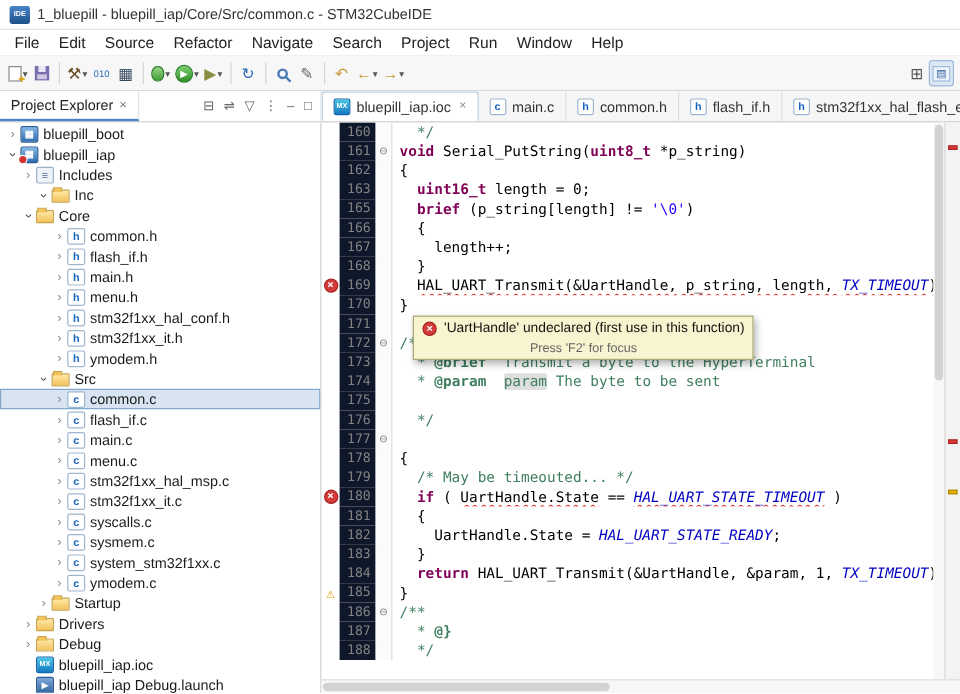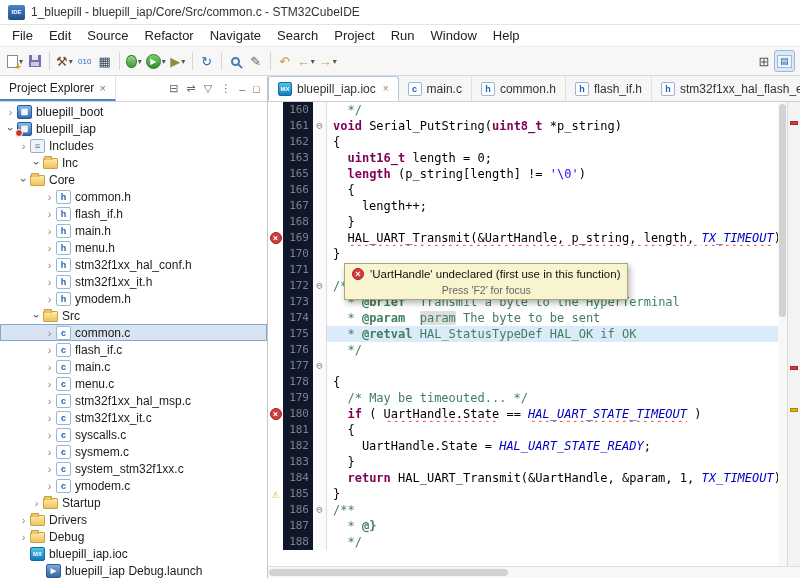--- a/index.html
+++ b/index.html
@@ -333,21 +333,21 @@
           <div class="trow" style="padding-left: 17px;">
             <span class="twist">›</span>
             <span class="fi fi-folder"></span>
             <span class="tlabel">Debug</span>
           </div>
           <div class="trow" style="padding-left: 17px;">
             <span class="twist"></span>
             <span class="fi fi-mx">MX</span>
             <span class="tlabel">bluepill_iap.ioc</span>
           </div>
-          <div class="trow" style="padding-left: 17px; margin-left: 16px;">
+          <div class="trow" style="padding-left: 17px;">
             <span class="twist"></span>
             <span class="fi fi-launch">▶</span>
             <span class="tlabel">bluepill_iap Debug.launch</span>
           </div>
         </div>
     </div>
 
     <div class="editor">
       <div class="tabbar">
           <div class="etab active">
@@ -395,21 +395,21 @@
             <div class="cline">
               <span class="c-ann"></span>
               <span class="c-num">163</span>
               <span class="c-fold"></span>
               <span class="c-code"><span>  </span><span class="tk-k">uint16_t</span><span> length = 0;</span></span>
             </div>
             <div class="cline">
               <span class="c-ann"></span>
               <span class="c-num">165</span>
               <span class="c-fold"></span>
-              <span class="c-code"><span>  </span><span class="tk-k">length</span><span> (p_string[length] != </span><span class="tk-s">'\0'</span><span>)</span></span>
+              <span class="c-code"><span>  </span><span class="tk-k">brief</span><span> (p_string[length] != </span><span class="tk-s">'\0'</span><span>)</span></span>
             </div>
             <div class="cline">
               <span class="c-ann"></span>
               <span class="c-num">166</span>
               <span class="c-fold"></span>
               <span class="c-code"><span>  {</span></span>
             </div>
             <div class="cline">
               <span class="c-ann"></span>
               <span class="c-num">167</span>
@@ -457,21 +457,20 @@
             <div class="cline">
               <span class="c-ann"></span>
               <span class="c-num">174</span>
               <span class="c-fold"></span>
               <span class="c-code"><span class="tk-c">  * </span><span class="tk-d">@param</span><span class="tk-c">  </span><span class="tk-ch">param</span><span class="tk-c"> The byte to be sent</span></span>
             </div>
             <div class="cline hl">
               <span class="c-ann"></span>
               <span class="c-num">175</span>
               <span class="c-fold"></span>
-              <span class="c-code"><span class="tk-c">  * </span><span class="tk-d">@retval</span><span class="tk-c"> HAL_StatusTypeDef HAL_OK if OK</span></span>
             </div>
             <div class="cline">
               <span class="c-ann"></span>
               <span class="c-num">176</span>
               <span class="c-fold"></span>
               <span class="c-code"><span class="tk-c">  */</span></span>
             </div>
             <div class="cline">
               <span class="c-ann"></span>
               <span class="c-num">177</span>

